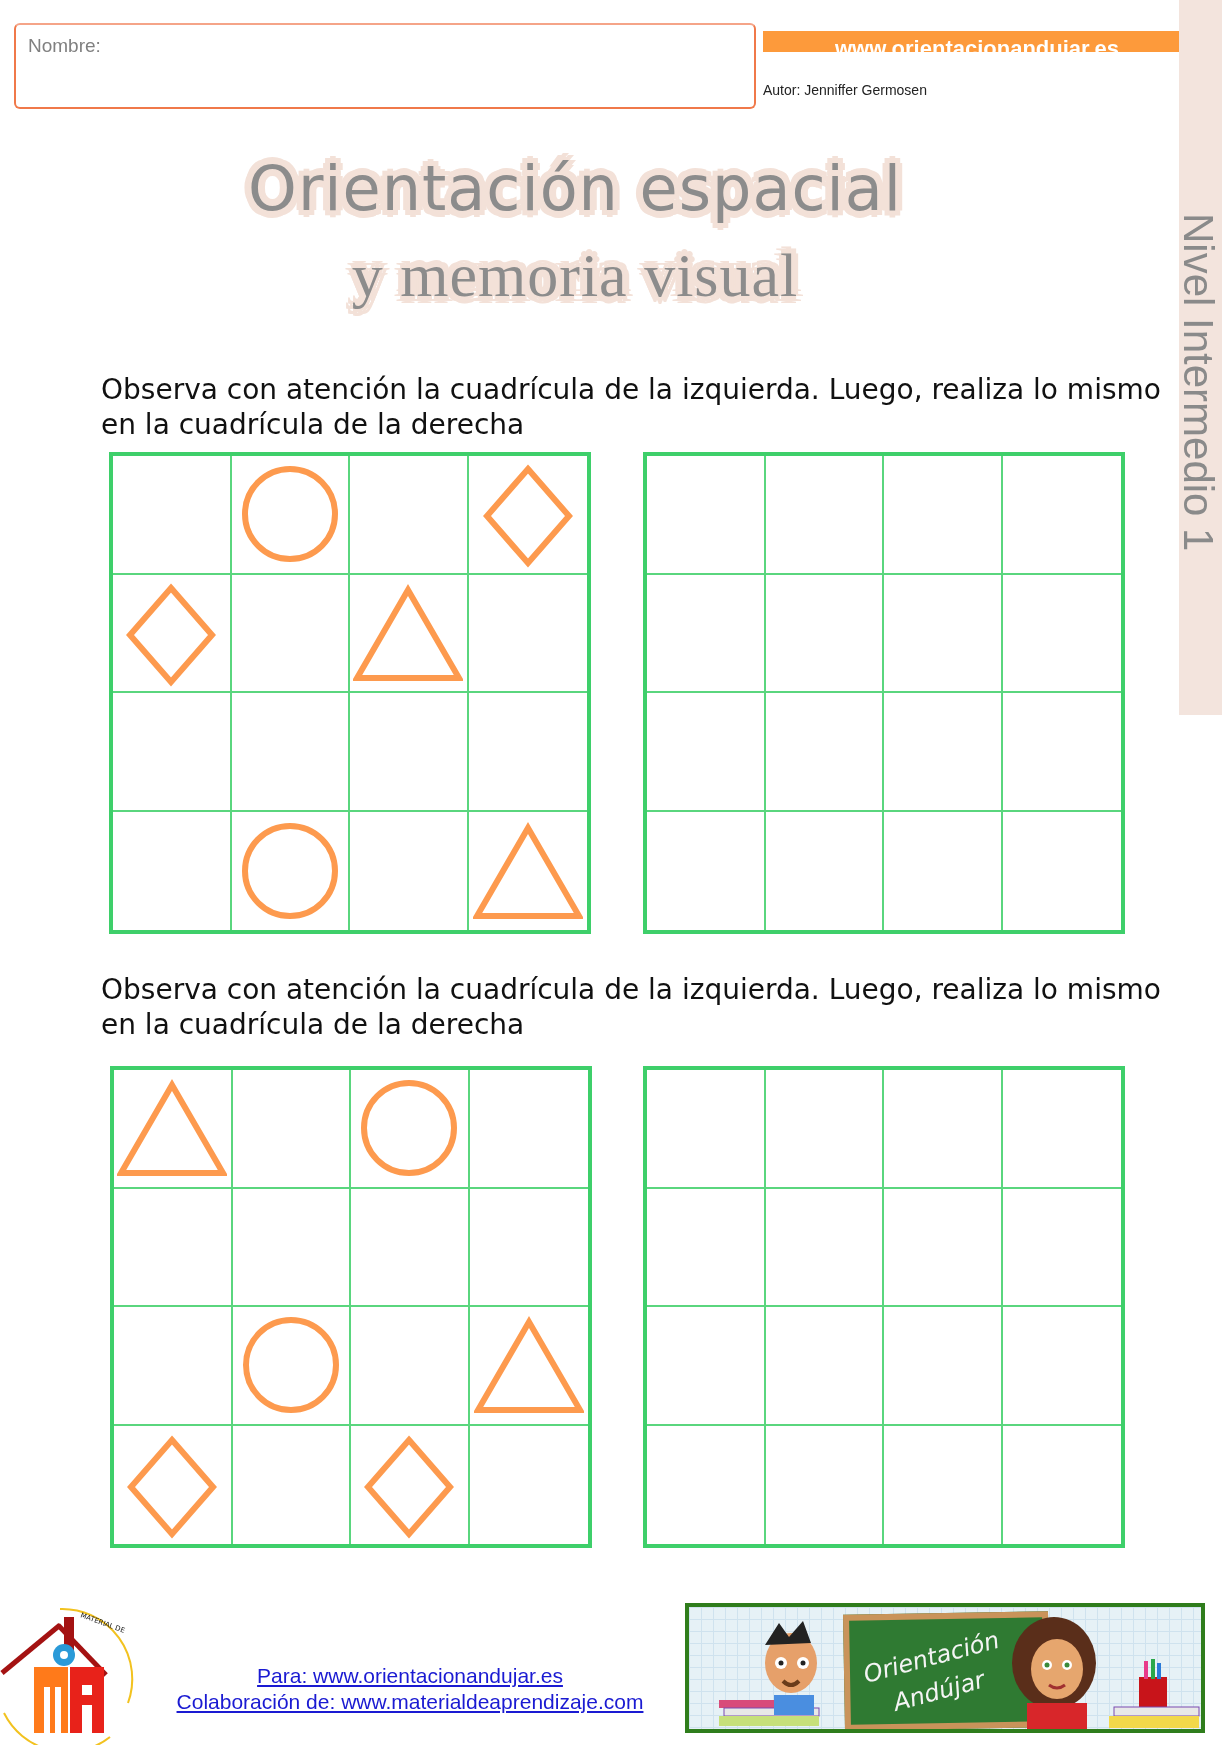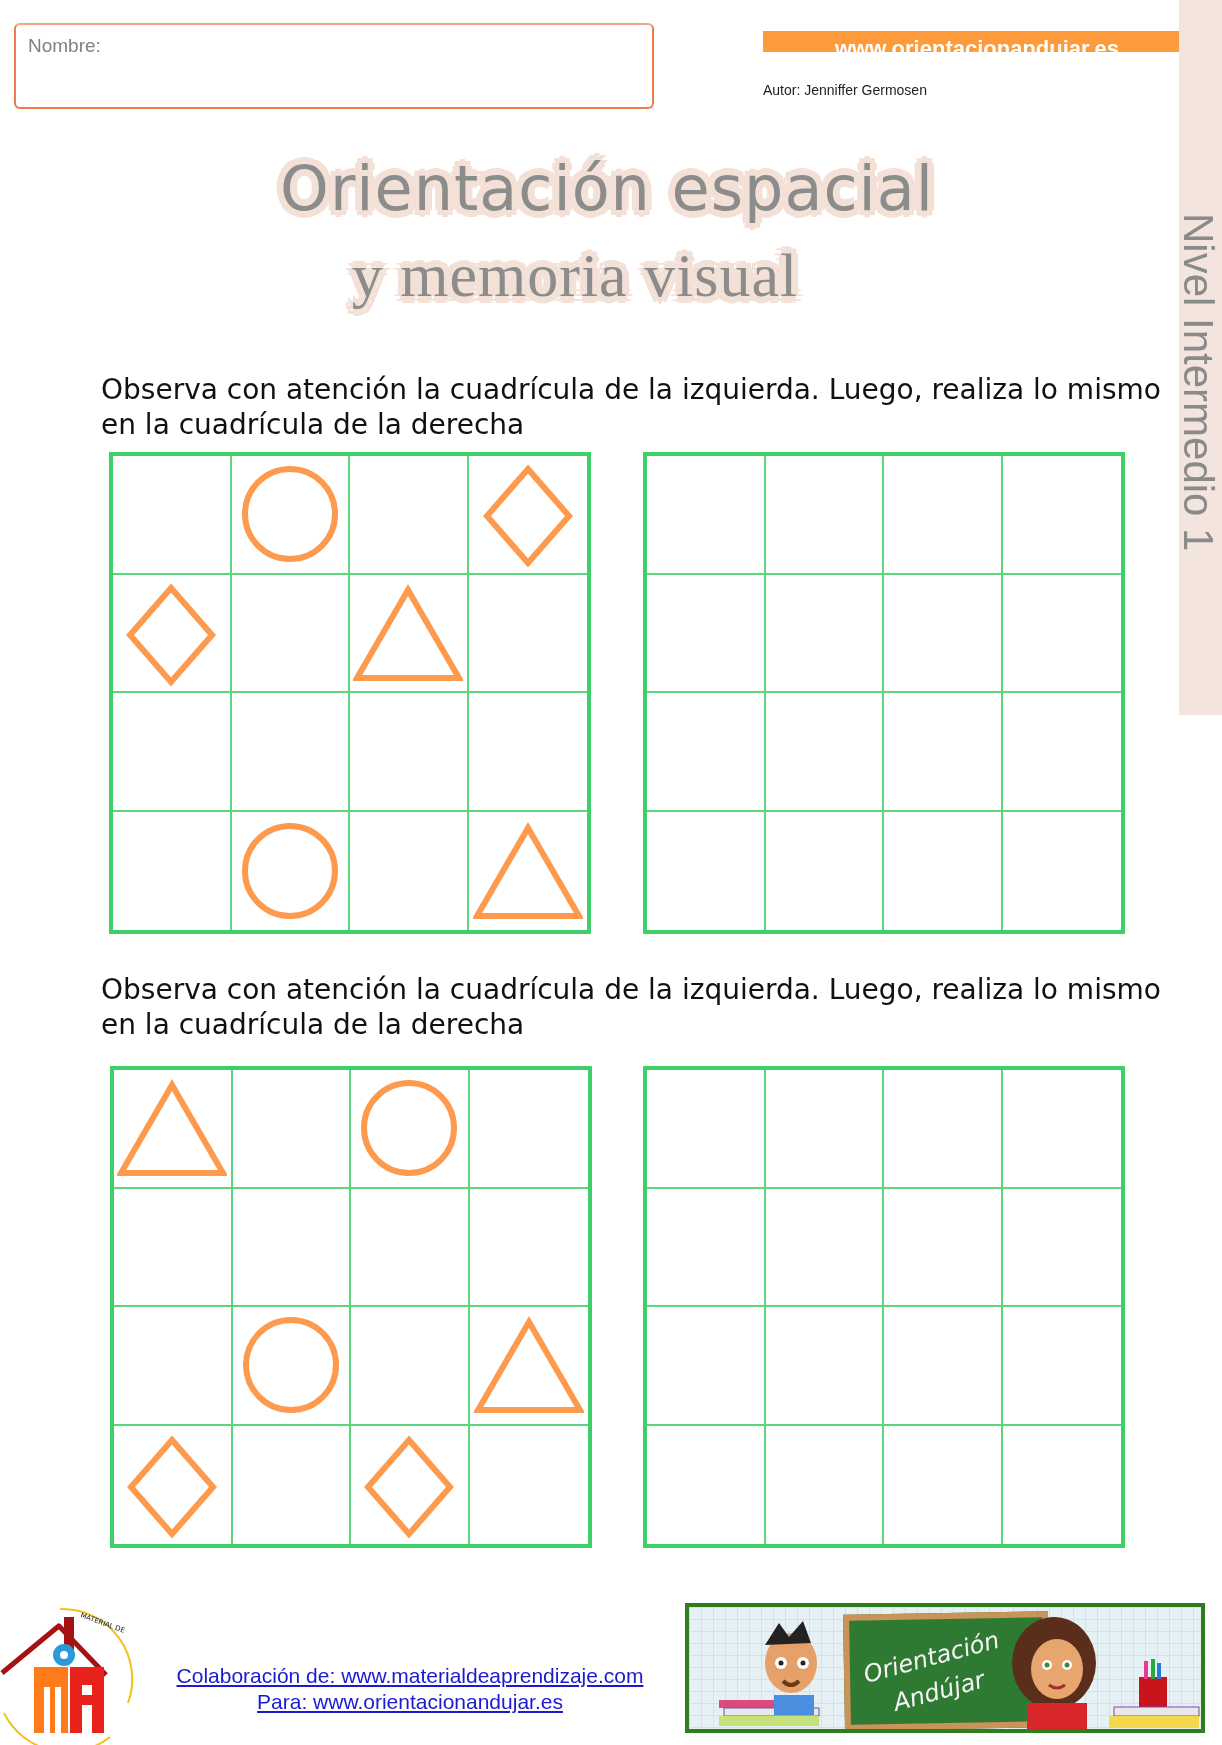--- a/index.html
+++ b/index.html
@@ -2,21 +2,21 @@
 <html><head>
 <meta charset="utf-8">
 <style>
   html, body { margin: 0; padding: 0; }
   body {
     width: 1222px; height: 1745px; position: relative; overflow: hidden;
     background: #ffffff;
     font-family: "Liberation Sans", sans-serif;
   }
   .name-box {
-    position: absolute; left: 14px; top: 23px; width: 640px; height: 86px;
+    position: absolute; left: 14px; top: 23px; width: 742px; height: 86px;
     border: 2px solid #f0794a; border-top-color: #f5a488; border-radius: 6px;
     box-sizing: border-box;
   }
   .name-box .lbl {
     position: absolute; left: 12px; top: 10px; font-size: 19px; color: #808080;
     font-family: "Liberation Sans", sans-serif;
   }
   .site-banner {
     position: absolute; left: 763px; top: 31px; width: 428px; height: 21px;
     background: #fd9a3b; color: #fff; font-weight: bold; font-size: 22px;
@@ -40,21 +40,21 @@
   }
   .title {
     position: absolute; left: 0; width: 1150px; text-align: center;
     font-family: "DejaVu Sans", sans-serif; font-size: 62px; color: #8c8c8c;
     letter-spacing: 1px;
     text-shadow:
       0 0 2px #f3e1d8, 3px 0 0 #f3e1d8, -3px 0 0 #f3e1d8, 0 3px 0 #f3e1d8, 0 -3px 0 #f3e1d8,
       5px 5px 0 #f3e1d8, -5px 5px 0 #f3e1d8, 5px -5px 0 #f3e1d8, -5px -5px 0 #f3e1d8,
       7px 0 0 #f3e1d8, -7px 0 0 #f3e1d8, 0 7px 0 #f3e1d8, 0 -7px 0 #f3e1d8;
   }
-  .title.l1 { top: 152px; padding-left: 32px; }
+  .title.l1 { top: 152px; }
   .title.l2 { top: 240px; font-family: Liberation Serif, serif; }
   .instr {
     position: absolute; left: 101px; width: 1060px;
     font-family: "DejaVu Sans", sans-serif; font-size: 28px; color: #111; line-height: 35px;
   }
   .grid {
     position: absolute; width: 482px; height: 482px; box-sizing: border-box;
     border: 4px solid #3ecf6a;
     display: grid; grid-template-columns: repeat(4, 1fr); grid-template-rows: repeat(4, 1fr);
   }
@@ -240,22 +240,22 @@
     <rect x="34" y="72" width="34" height="66" fill="#ff7a1a"></rect>
     <rect x="70" y="72" width="34" height="66" fill="#e8221a"></rect>
     <rect x="44" y="92" width="6" height="46" fill="#fff"></rect>
     <rect x="55" y="92" width="6" height="46" fill="#fff"></rect>
     <rect x="82" y="90" width="10" height="10" fill="#fff"></rect>
     <rect x="82" y="110" width="10" height="28" fill="#fff"></rect>
     <text x="80" y="22" font-size="7" fill="#111" font-family="DejaVu Sans, sans-serif" transform="rotate(20 80 22)">MATERIAL DE</text>
   </svg>
 </div>
 <div class="footer-links">
+  <a>Para: www.orientacionandujar.es</a>
   <a>Colaboración de: www.materialdeaprendizaje.com</a>
-  <a>Para: www.orientacionandujar.es</a>
 </div>
 <div class="footer-banner">
   <svg style="position:absolute; left:30px; top:8px;" width="120" height="115" viewBox="0 0 120 115">
     <rect x="0" y="85" width="90" height="8" fill="#d84b7a"></rect>
     <rect x="5" y="93" width="95" height="8" fill="#e8e8e8" stroke="#7a4ab0"></rect>
     <rect x="0" y="101" width="100" height="10" fill="#c6e07a"></rect>
     <ellipse cx="72" cy="48" rx="26" ry="30" fill="#e6a06a"></ellipse>
     <path d="M46 30 L60 8 L70 22 L84 6 L92 28 Z" fill="#222"></path>
     <circle cx="62" cy="48" r="6" fill="#fff"></circle>
       <circle cx="84" cy="48" r="6" fill="#fff"></circle>

